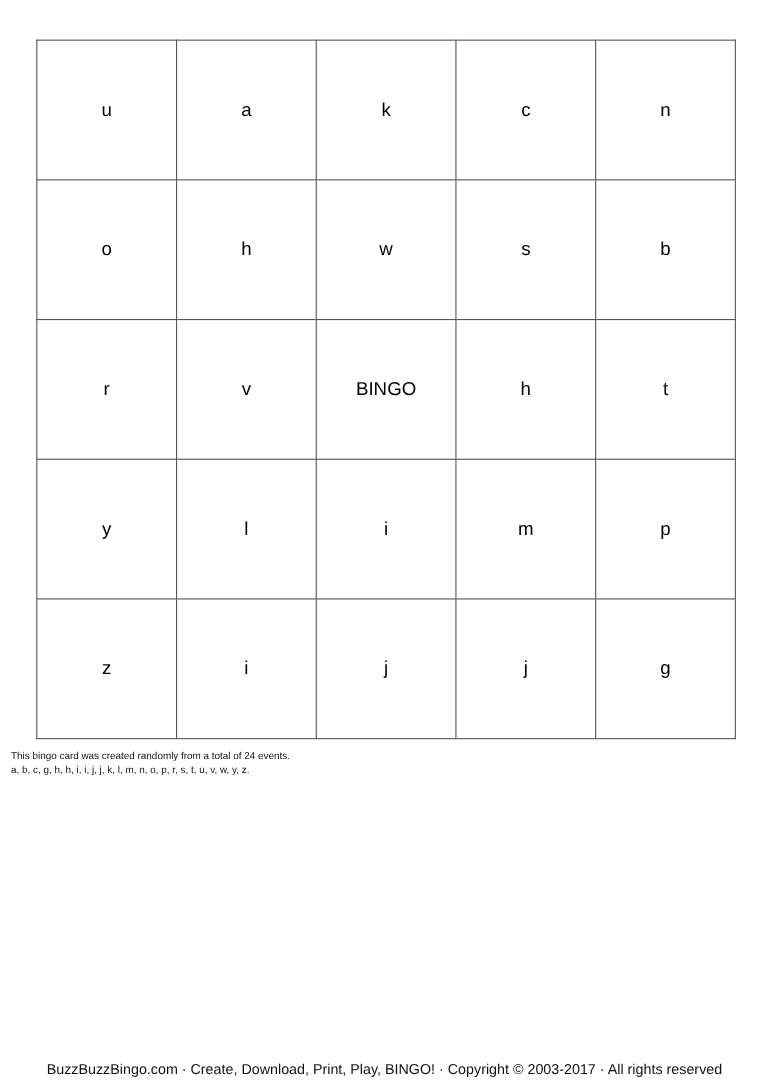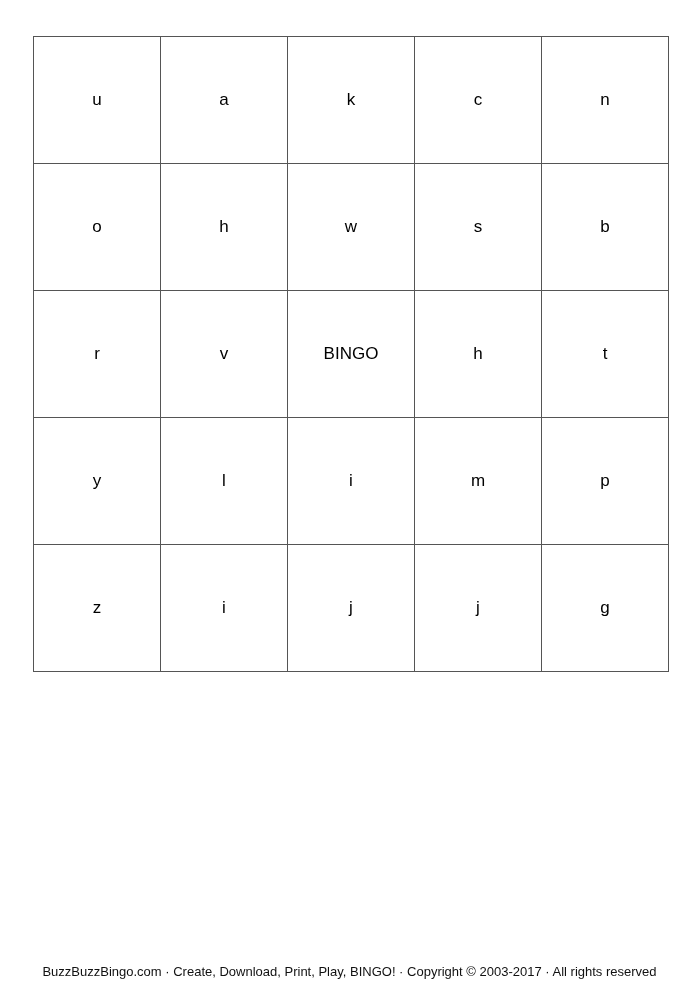--- a/index.html
+++ b/index.html
@@ -46,15 +46,17 @@
     <td>z</td>
     <td>i</td>
     <td>j</td>
     <td>j</td>
     <td>g</td>
   </tr>
 </tbody>
   </table>
 
 <div class="info">
+  <div>This bingo card was created randomly from a total of 24 events.</div>
+  <div>a, b, c, g, h, h, i, i, j, j, k, l, m, n, o, p, r, s, t, u, v, w, y, z.</div>
 </div>
 
 <div class="footer">BuzzBuzzBingo.com · Create, Download, Print, Play, BINGO! · Copyright © 2003-2017 · All rights reserved</div>
 
 </body></html>

